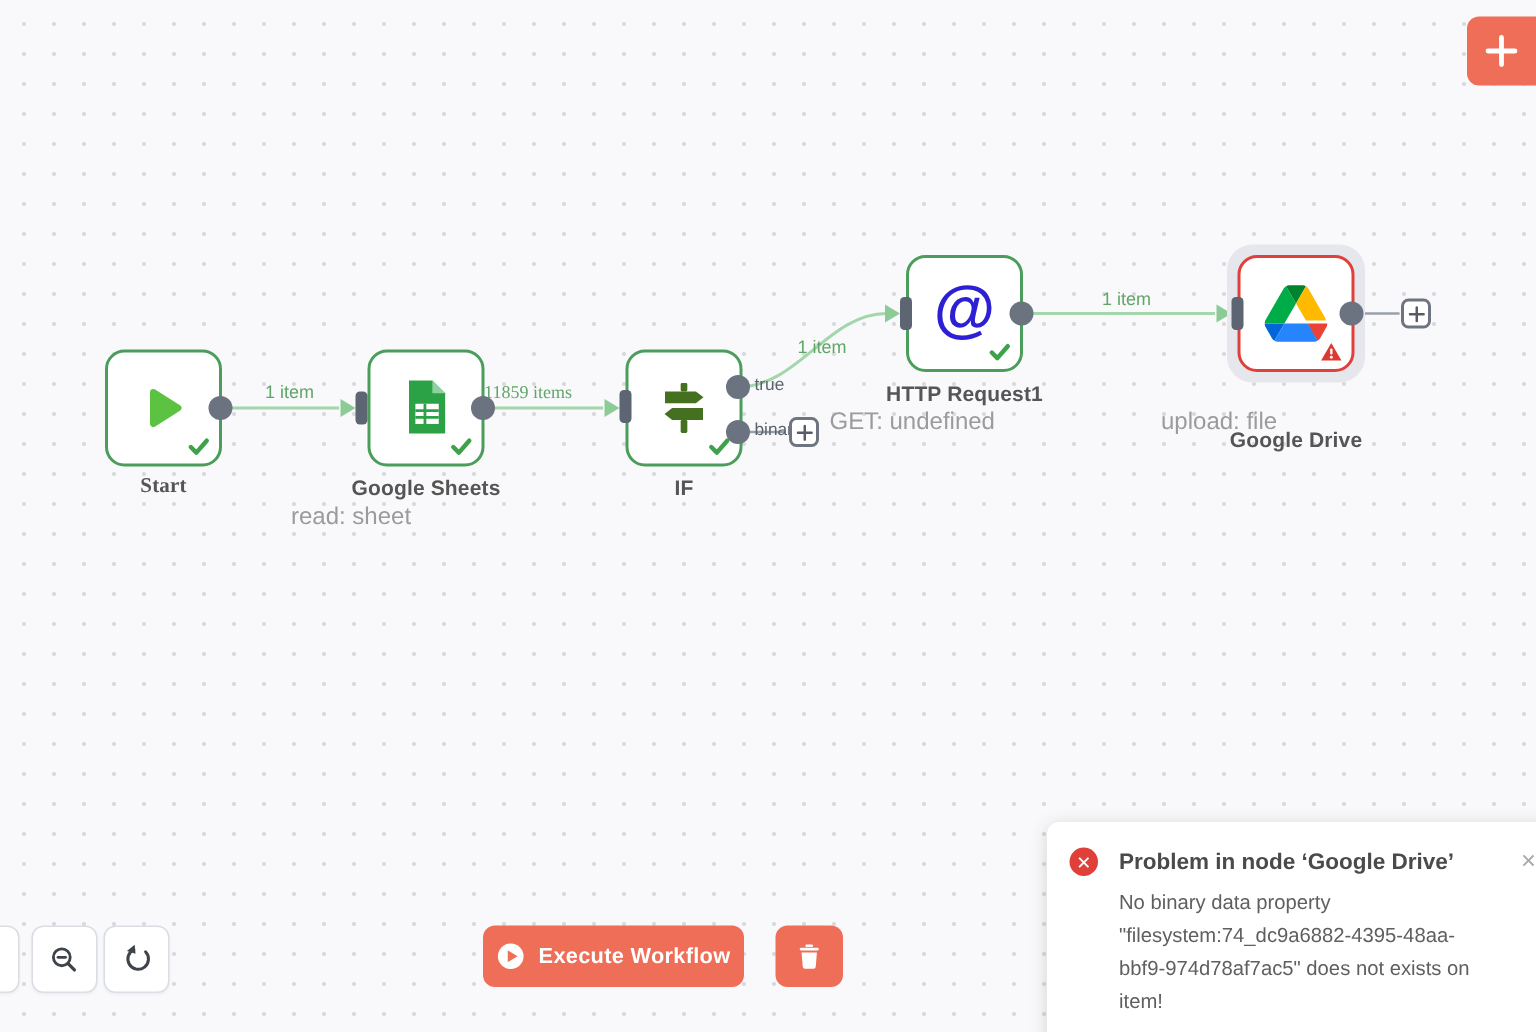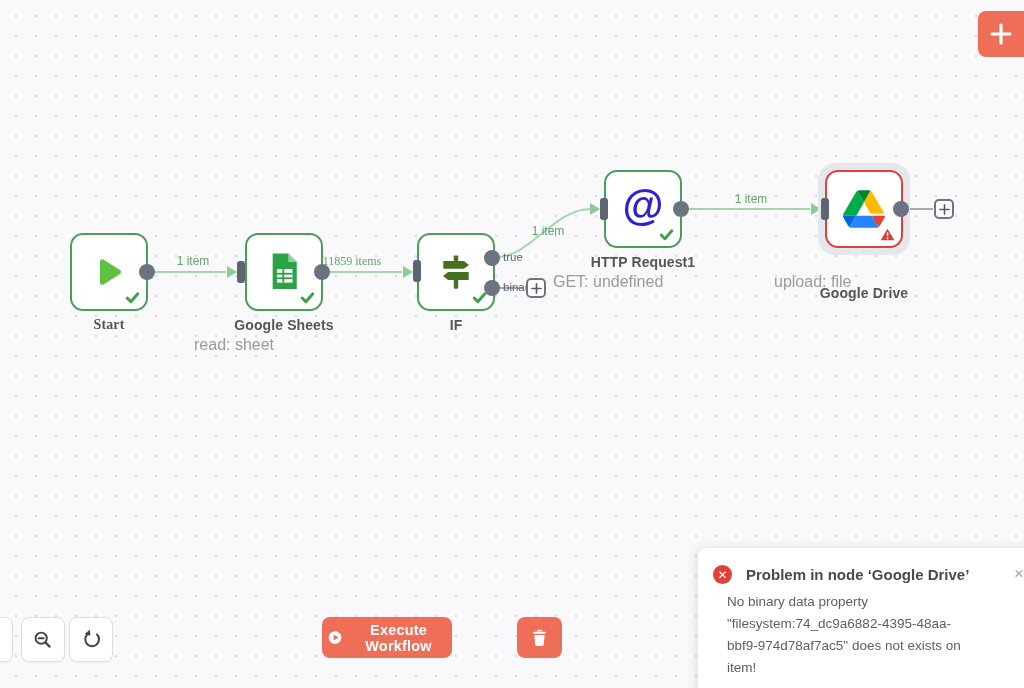--- a/index.html
+++ b/index.html
@@ -57,21 +57,21 @@
   }
   .toast-head{display:flex;align-items:center;gap:14px;}
   .toast-err-icon{
     width:19px;height:19px;border-radius:50%;background:var(--error-red,#e24741);
     color:#fff;font-size:12px;font-weight:700;display:flex;align-items:center;
     justify-content:center;flex:0 0 auto;line-height:1;
   }
   .toast-title{font-size:15px;font-weight:700;color:#4a4a4a;flex:1;}
   .toast-close{font-size:17px;color:#a8a8a8;cursor:pointer;line-height:1;margin-top:-2px;}
   .toast-body{
-    margin:7px 0 0 14px;width:252px;font-size:13.5px;color:#5f5f5f;
+    margin:7px 0 0 33px;width:252px;font-size:13.5px;color:#5f5f5f;
     line-height:1.63;word-wrap:break-word;
   }
   
   .ctl-btn{
     position:absolute;width:44px;height:45px;background:#fff;
     border:1px solid #dadde4;border-radius:8px;z-index:5;
     display:flex;align-items:center;justify-content:center;
     box-shadow:0 1px 2px rgba(0,0,0,.04);
   }
   .coral-btn{
@@ -213,21 +213,21 @@
       <line x1="5.7" y1="8.2" x2="10.7" y2="8.2" stroke="#3f444b" stroke-width="1.9" stroke-linecap="round"></line>
     </svg>
   </button>
   <button class="ctl-btn" style="left:69px;top:617px;">
     <svg width="21" height="21" viewBox="0 0 22 22">
       <path d="M16.8 5.8 A 7.2 7.2 0 1 1 8.6 4.3" fill="none" stroke="#3f444b" stroke-width="2.1" stroke-linecap="round"></path>
       <polygon points="9.2,0.8 9.8,7.2 3.8,5.3" fill="#3f444b"></polygon>
     </svg>
   </button>
 
-  <button class="coral-btn" style="left:322px;top:617px;width:130px;height:41px;">
+  <button class="coral-btn" style="left:322px;top:617px;width:174px;height:41px;">
     <svg width="19" height="19" viewBox="0 0 20 20">
       <circle cx="10" cy="10" r="9" fill="#fff"></circle>
       <polygon points="7.9,5.9 14.8,10 7.9,14.1" style="fill:var(--accent,#ee6e58);"></polygon>
     </svg>
     <span>Execute Workflow</span>
   </button>
   <button class="coral-btn" style="left:517px;top:617px;width:45px;height:41px;">
     <svg width="15" height="17" viewBox="0 0 14 16" fill="#fff">
       <rect x="1" y="2.6" width="12" height="1.8" rx="0.9"></rect>
       <rect x="4.6" y="0.6" width="4.8" height="1.6" rx="0.8"></rect>

